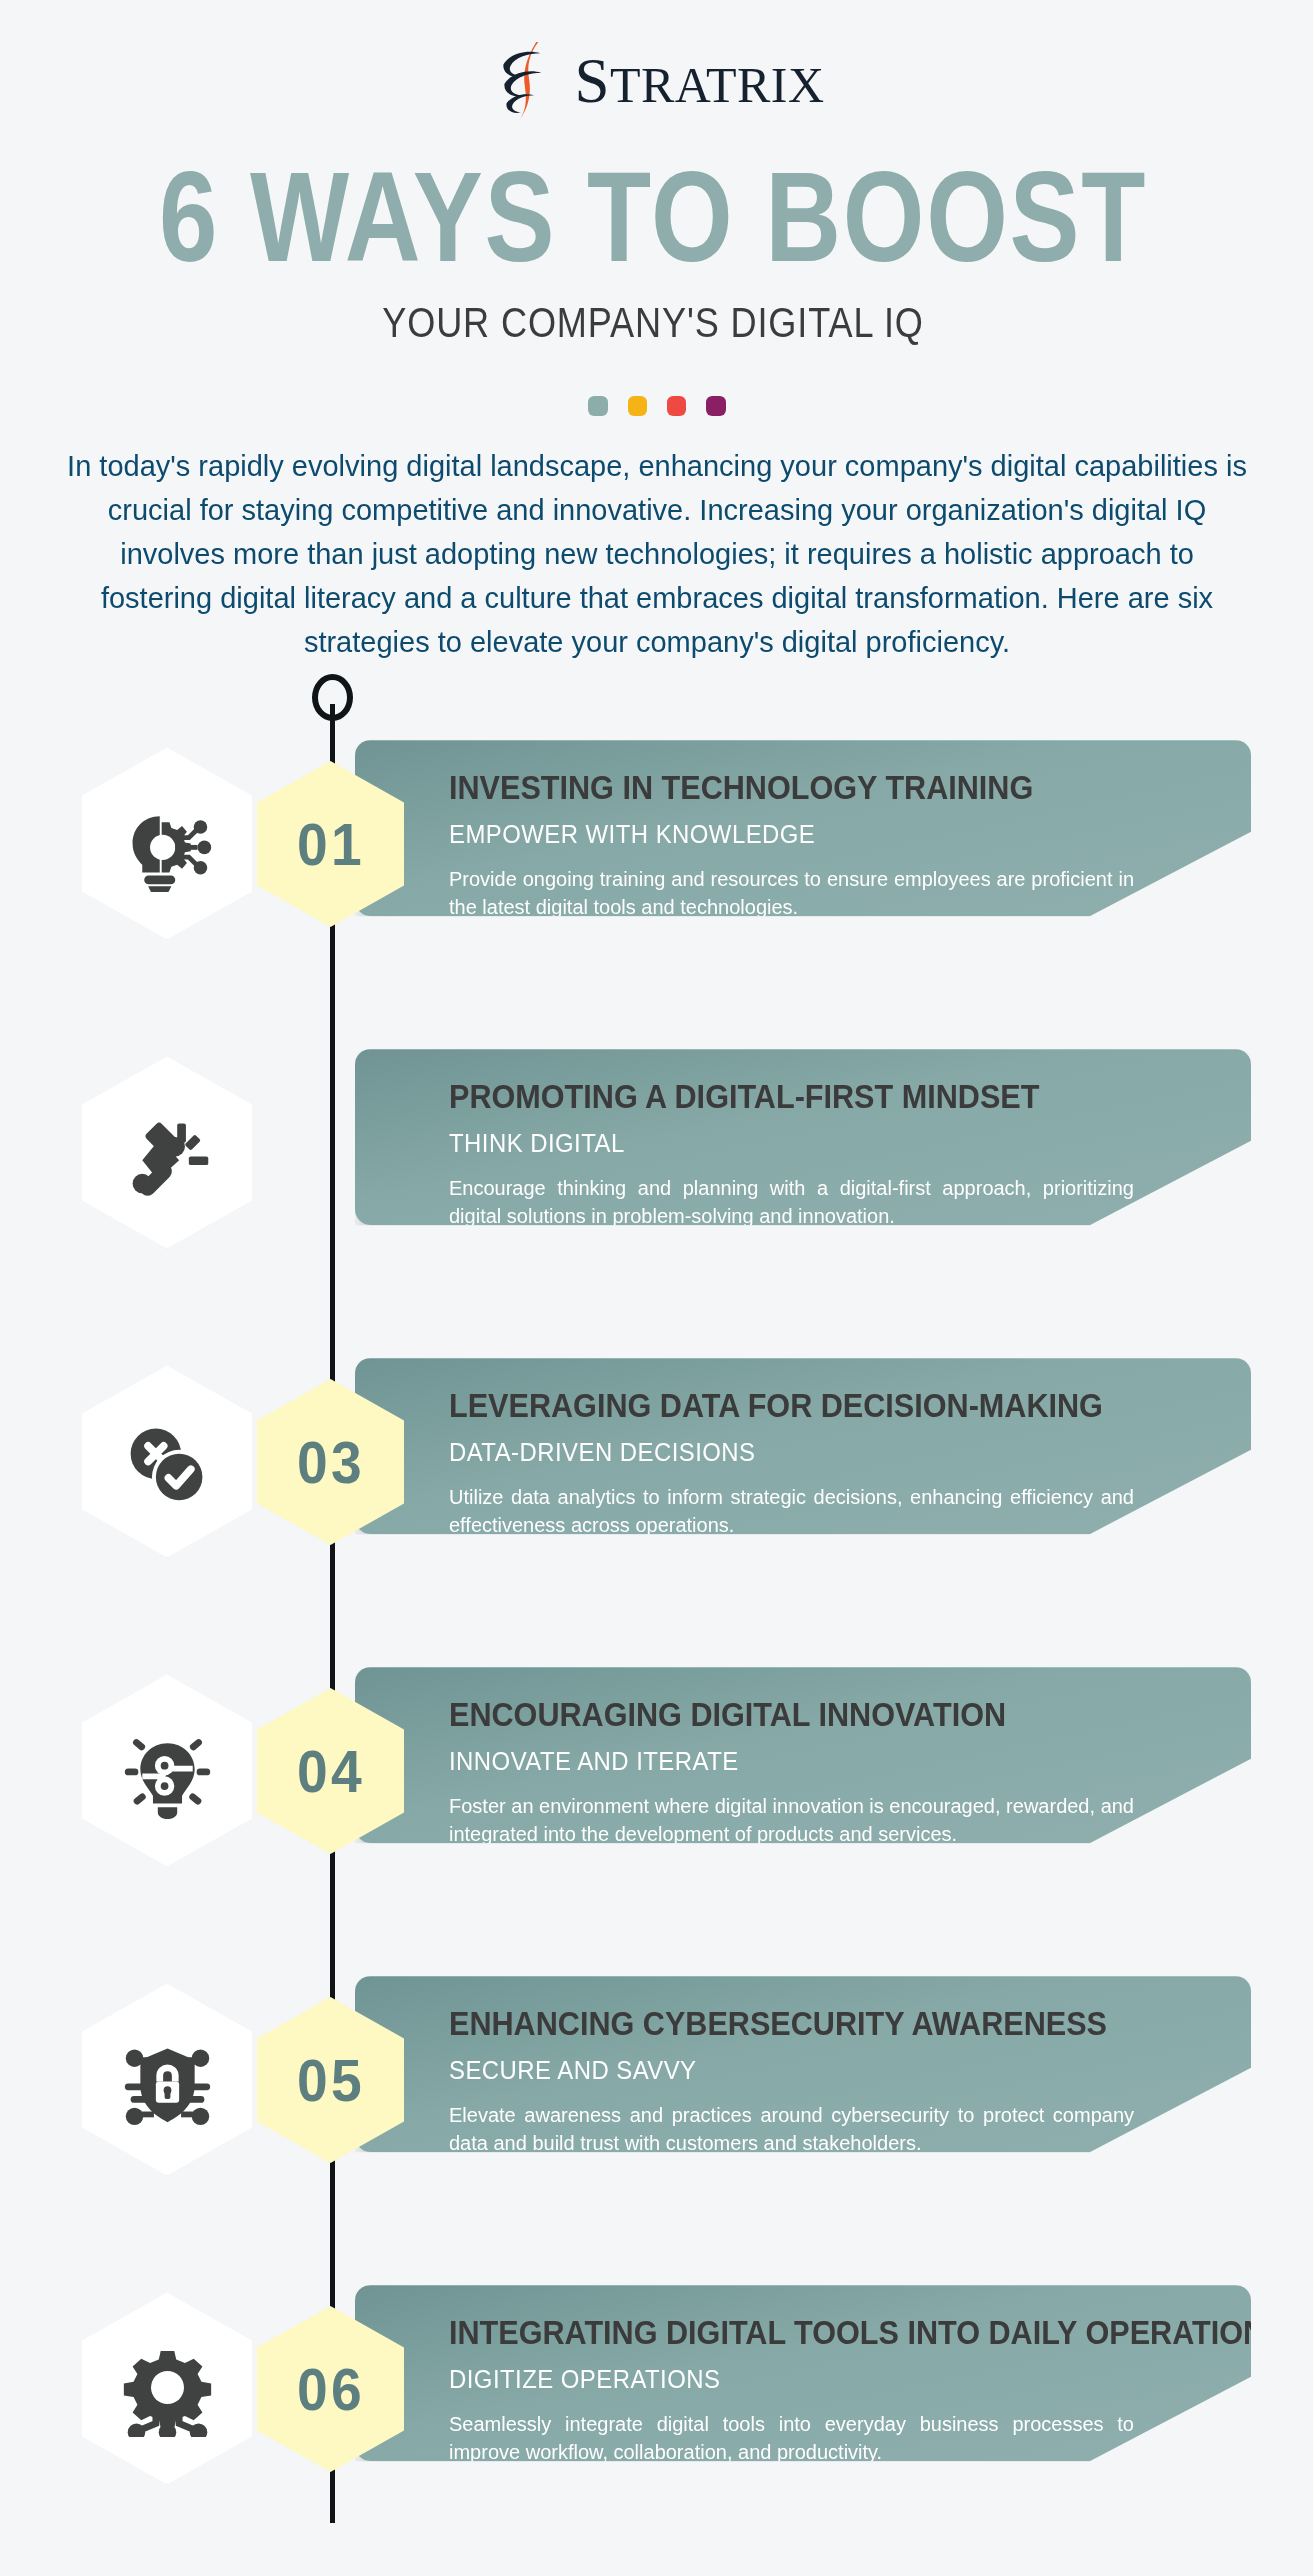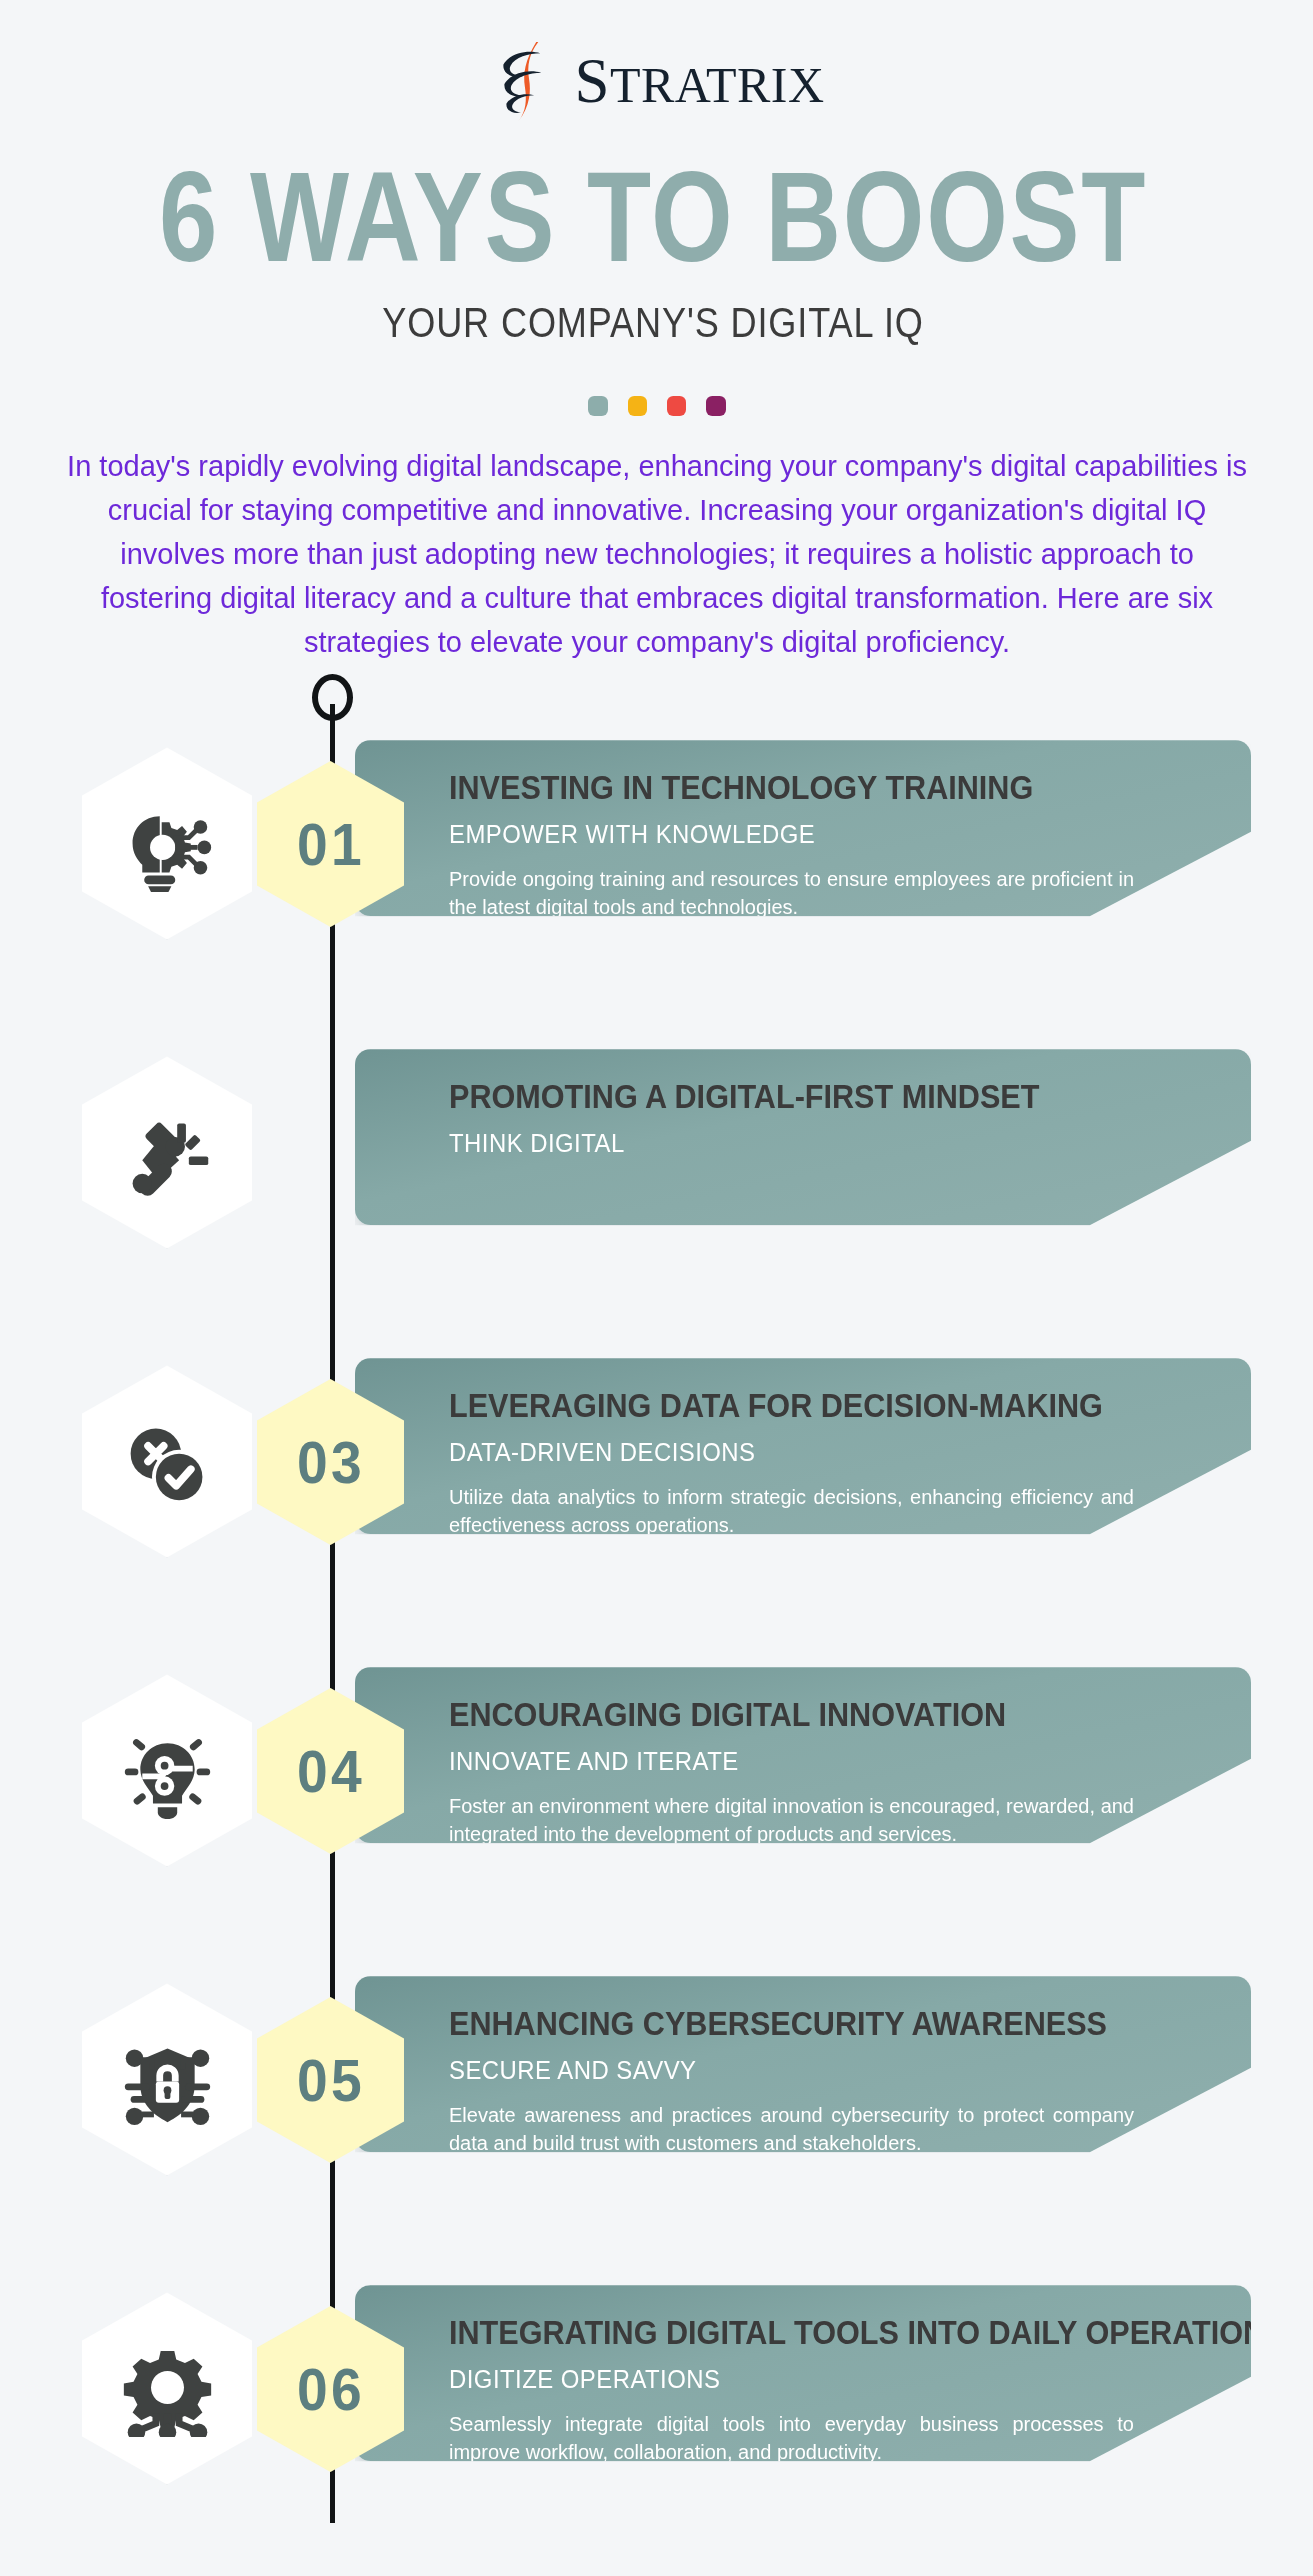--- a/index.html
+++ b/index.html
@@ -53,21 +53,21 @@
   .dots{ position:absolute; top:396px; left:0; width:1314px; display:flex; justify-content:center; gap:19.6px; }
   .dot{ width:19.6px; height:19.6px; border-radius:6.2px; }
 
   
   .intro{
     position:absolute; top:444px; left:50%; transform:translateX(-50%);
     width:1185px;
     text-align:center;
     font-size:29px;
     line-height:1.52;
-    color:#6d28d9;
+    color:#0c4a6e;
     font-family:"Liberation Sans Narrow","Liberation Sans", sans-serif;
   }
 
   
   .timeline-axis{
     position:absolute;
     left:330px; top:704px;
     width:4.6px; height:1819px;
     background:#111416;
   }
@@ -232,20 +232,21 @@
           <circle cx="24" cy="82" r="10"></circle>
           <rect x="60" y="20" width="9" height="20" rx="2"></rect>
           <rect x="72" y="32" width="9" height="15" rx="2" transform="rotate(45 76 39)"></rect>
           <rect x="72" y="54" width="20" height="9" rx="2"></rect>
         </svg>
       </span>
     </div>
     <div class="card">
       <div class="card-title">PROMOTING A DIGITAL-FIRST MINDSET</div>
       <div class="card-sub">THINK DIGITAL</div>
+      <div class="card-body">Encourage thinking and planning with a digital-first approach, prioritizing digital solutions in problem-solving and innovation.</div>
     </div>
   </div>
 
   <div class="item" style="top:1351px;">
     <div class="hex">
       <span>
         <svg viewBox="0 0 100 100" fill="#3f4241">
           <circle cx="38" cy="42" r="26"></circle>
           <path d="M30 34 L46 50 M46 34 L30 50" stroke="#fff" stroke-width="8" stroke-linecap="round"></path>
           <circle cx="62" cy="66" r="28" fill="#fff"></circle>

